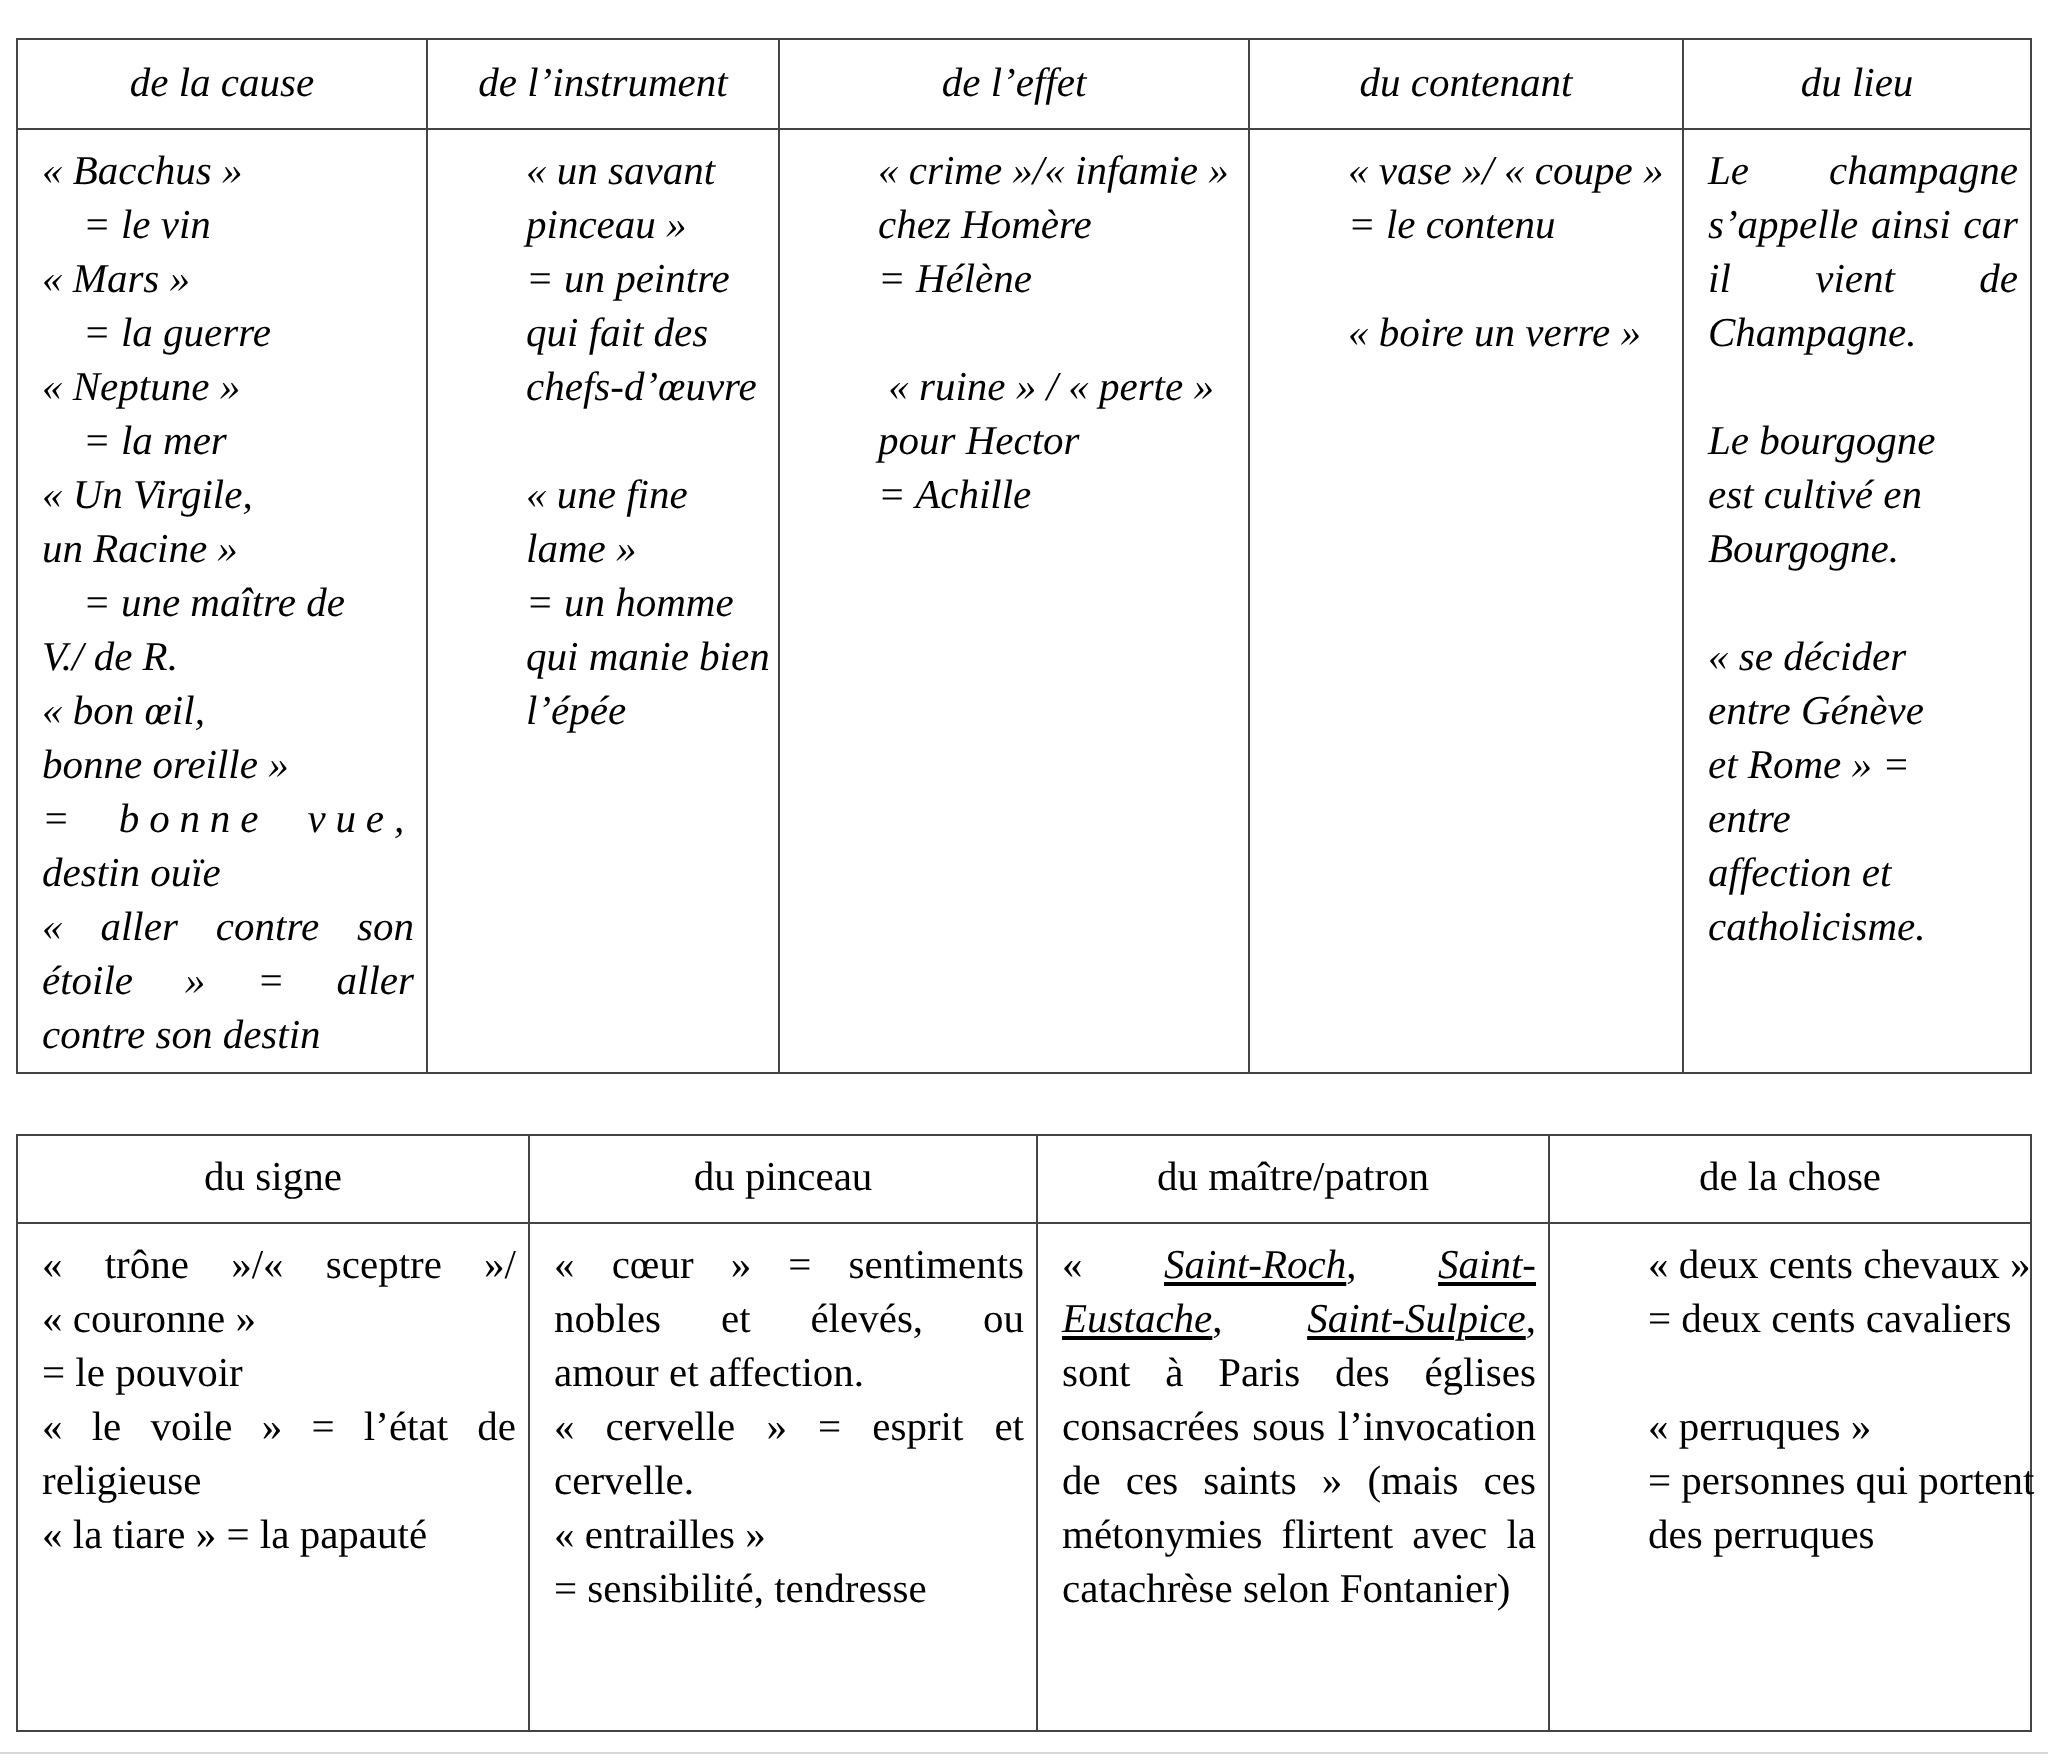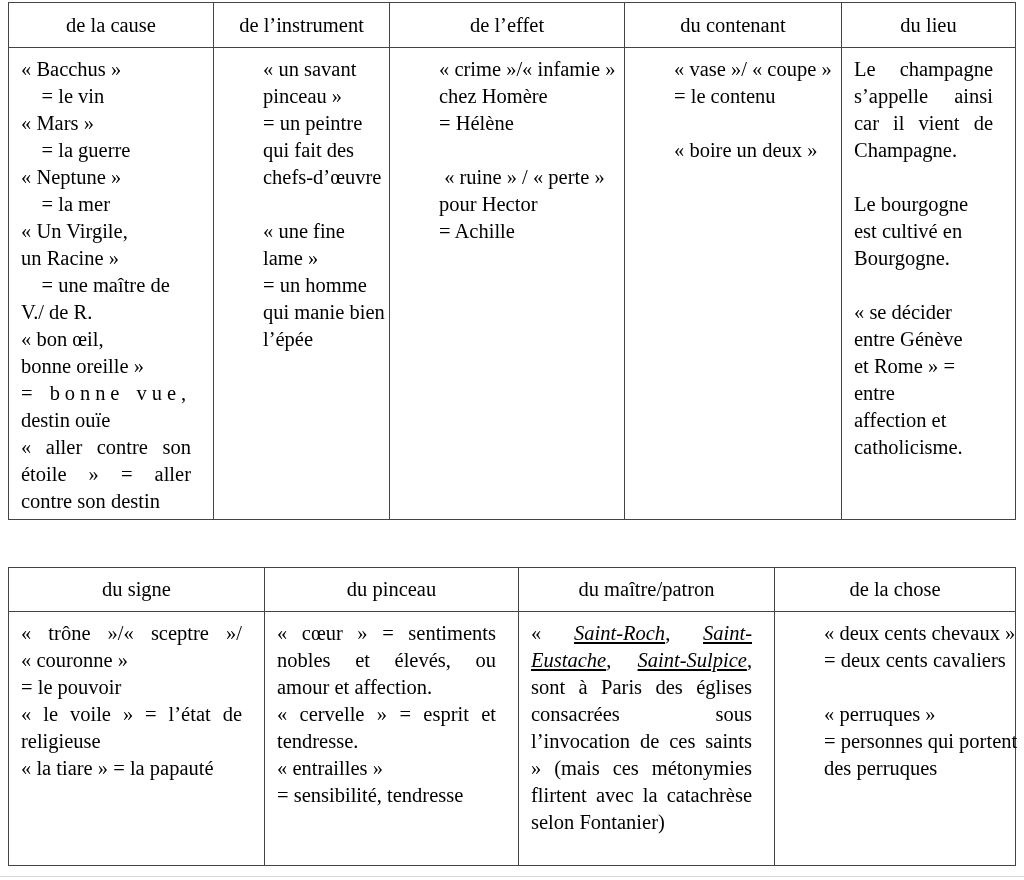--- a/index.html
+++ b/index.html
@@ -18,39 +18,39 @@
     line-height: 27px;
     overflow: hidden;
   }
   table.t {
     position: absolute;
     left: 8px;
     border-collapse: collapse;
     table-layout: fixed;
     width: 1007px;
   }
-  .t1 { top: 2px; }
+  .t1 { top: 19px; font-style: italic; }
   .t2 { top: 567px; border-radius: 11px; }
   .t th, .t td {
     border: 1px solid #444444;
     background: #ffffff;
   }
   .t th {
     font-weight: normal;
     text-align: center;
     vertical-align: middle;
     padding: 0;
   }
   .t1 th { height: 44px; }
   .t2 th { height: 43px; }
   .t1 tr.body-row { height: 468px; }
   .t2 tr.body-row { height: 254px; }
   .t td {
     vertical-align: top;
-    padding: 8px 22px 4px 12px;
+    padding: 8px 6px 4px 12px;
   }
   .cell-box { width: 100%; }
   .ln {
     white-space: pre-wrap;
     min-height: 27px;
   }
   .ln.just {
     white-space: normal;
     text-align: justify;
   }
@@ -137,21 +137,21 @@
 = Hélène
 
  « ruine » / « perte »
 pour Hector
 = Achille</div>
         </td>
         <td>
           <div class="cell-box pre">« vase »/ « coupe »
 = le contenu
 
-« boire un deux »</div>
+« boire un verre »</div>
         </td>
         <td>
           <div class="cell-box">
               <div class="ln just">Le champagne s’appelle ainsi car il vient de Champagne.</div>
               <div class="ln"></div>
               <div class="ln">Le bourgogne</div>
               <div class="ln">est cultivé en</div>
               <div class="ln">Bourgogne.</div>
               <div class="ln"></div>
               <div class="ln">« se décider</div>
@@ -192,21 +192,21 @@
               <div class="ln">religieuse</div>
               <div class="ln">« la tiare » = la papauté</div>
             </div>
         </td>
         <td>
           <div class="cell-box">
               <div class="ln stretch">« cœur » = sentiments</div>
               <div class="ln stretch">nobles et élevés, ou</div>
               <div class="ln">amour et affection.</div>
               <div class="ln stretch">« cervelle » = esprit et</div>
-              <div class="ln">tendresse.</div>
+              <div class="ln">cervelle.</div>
               <div class="ln">« entrailles »</div>
               <div class="ln">= sensibilité, tendresse</div>
             </div>
         </td>
         <td>
           <div class="cell-box just-wrap"><span class="seg">« </span><span class="seg i">Saint-Roch</span><span class="seg">, </span><span class="seg i">Saint-Eustache</span><span class="seg">, </span><span class="seg i">Saint-Sulpice</span><span class="seg">, sont à Paris des églises consacrées sous l’invocation de ces saints » (mais ces métonymies flirtent avec la catachrèse selon Fontanier)</span></div>
         </td>
         <td>
           <div class="cell-box pre">« deux cents chevaux »
 = deux cents cavaliers

